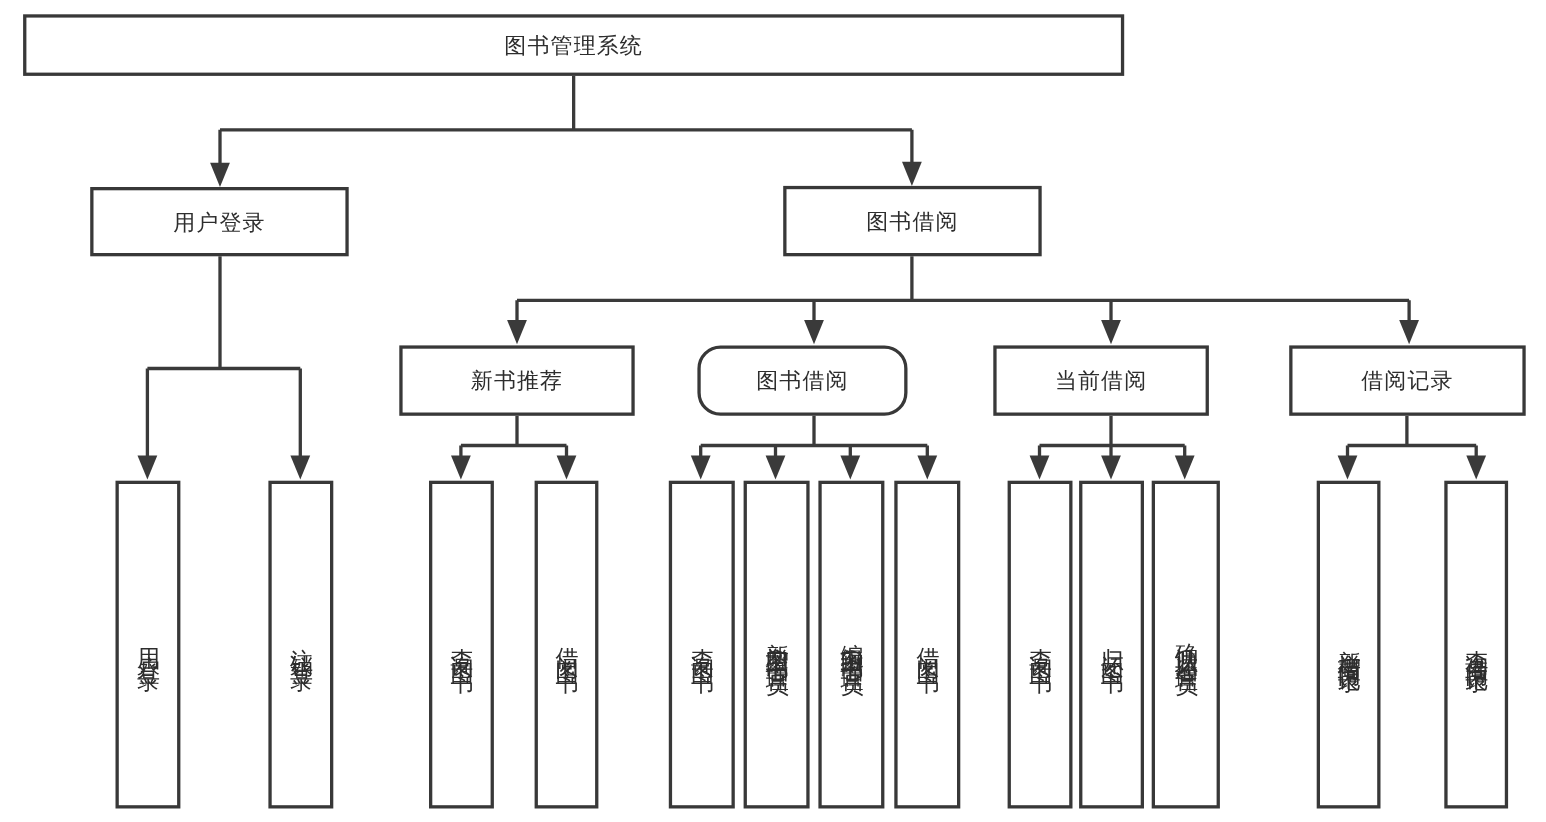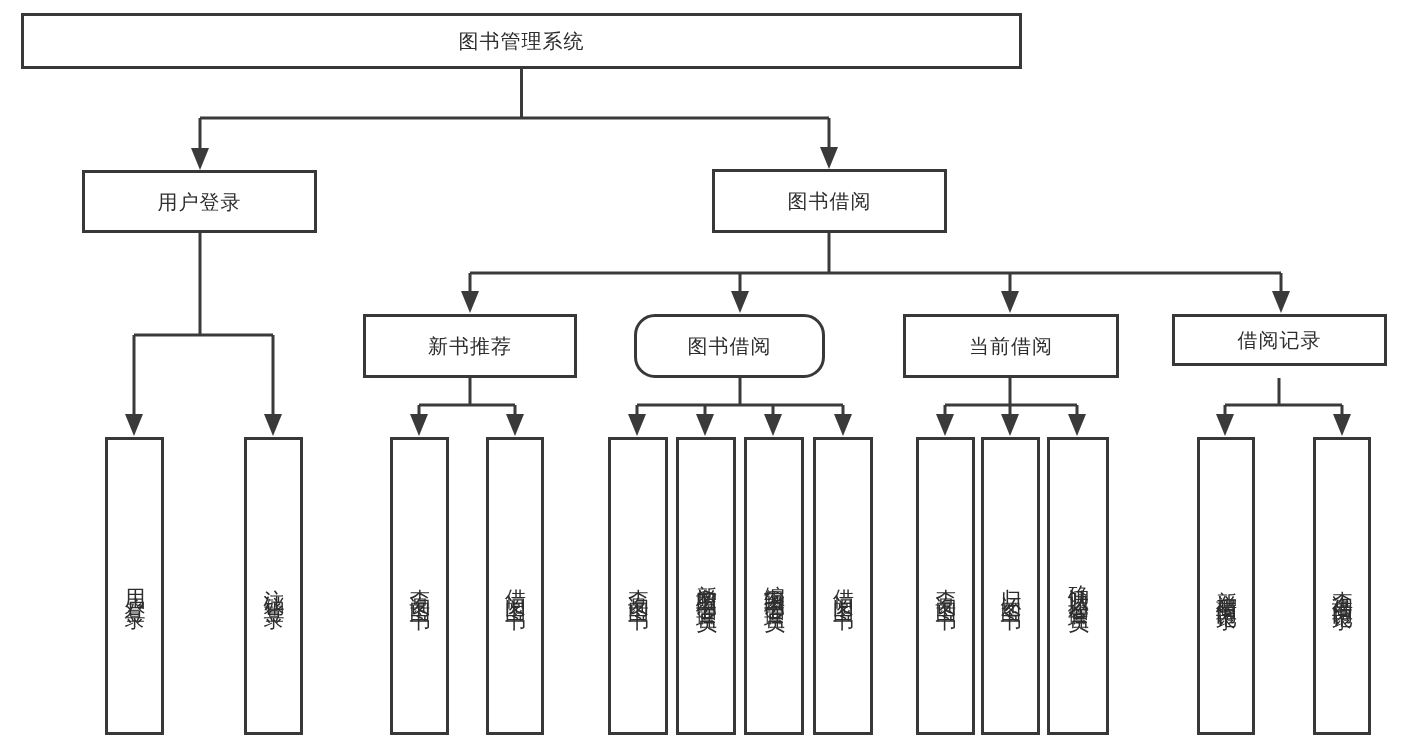--- a/index.html
+++ b/index.html
@@ -75,22 +75,22 @@
     </g>
   </svg>
 
   <div class="box h-box" style="left:21px;top:13px;width:1001px;height:56px;">图书管理系统</div>
 
   <div class="box h-box" style="left:82px;top:170px;width:235px;height:63px;">用户登录</div>
   <div class="box h-box" style="left:712px;top:169px;width:235px;height:64px;">图书借阅</div>
 
   <div class="box h-box" style="left:363px;top:314px;width:214px;height:64px;">新书推荐</div>
   <div class="box h-box" style="left:634px;top:314px;width:191px;height:64px;border-radius:21px;">图书借阅</div>
-  <div class="box h-box" style="left:903px;top:314px;width:216px;height:64px;">当前借阅</div>
-  <div class="box h-box" style="left:1172px;top:314px;width:215px;height:52px;">借阅记录</div>
+  <div class="box h-box" style="left:903px;top:314px;width:196px;height:64px;">当前借阅</div>
+  <div class="box h-box" style="left:1172px;top:314px;width:215px;height:64px;">借阅记录</div>
 
   <div class="box v-box" style="left:105px;top:437px;width:59px;height:298px;">用户登录</div>
   <div class="box v-box" style="left:244px;top:437px;width:59px;height:298px;">注销登录</div>
 
   <div class="box v-box" style="left:390px;top:437px;width:59px;height:298px;">查询图书</div>
   <div class="box v-box" style="left:486px;top:437px;width:58px;height:298px;">借阅图书</div>
 
   <div class="box v-box" style="left:608px;top:437px;width:60px;height:298px;">查询图书</div>
   <div class="box v-box long" style="left:676px;top:437px;width:60px;height:298px;">新增图书（管理员）</div>
   <div class="box v-box long" style="left:744px;top:437px;width:60px;height:298px;">编辑图书（管理员）</div>

